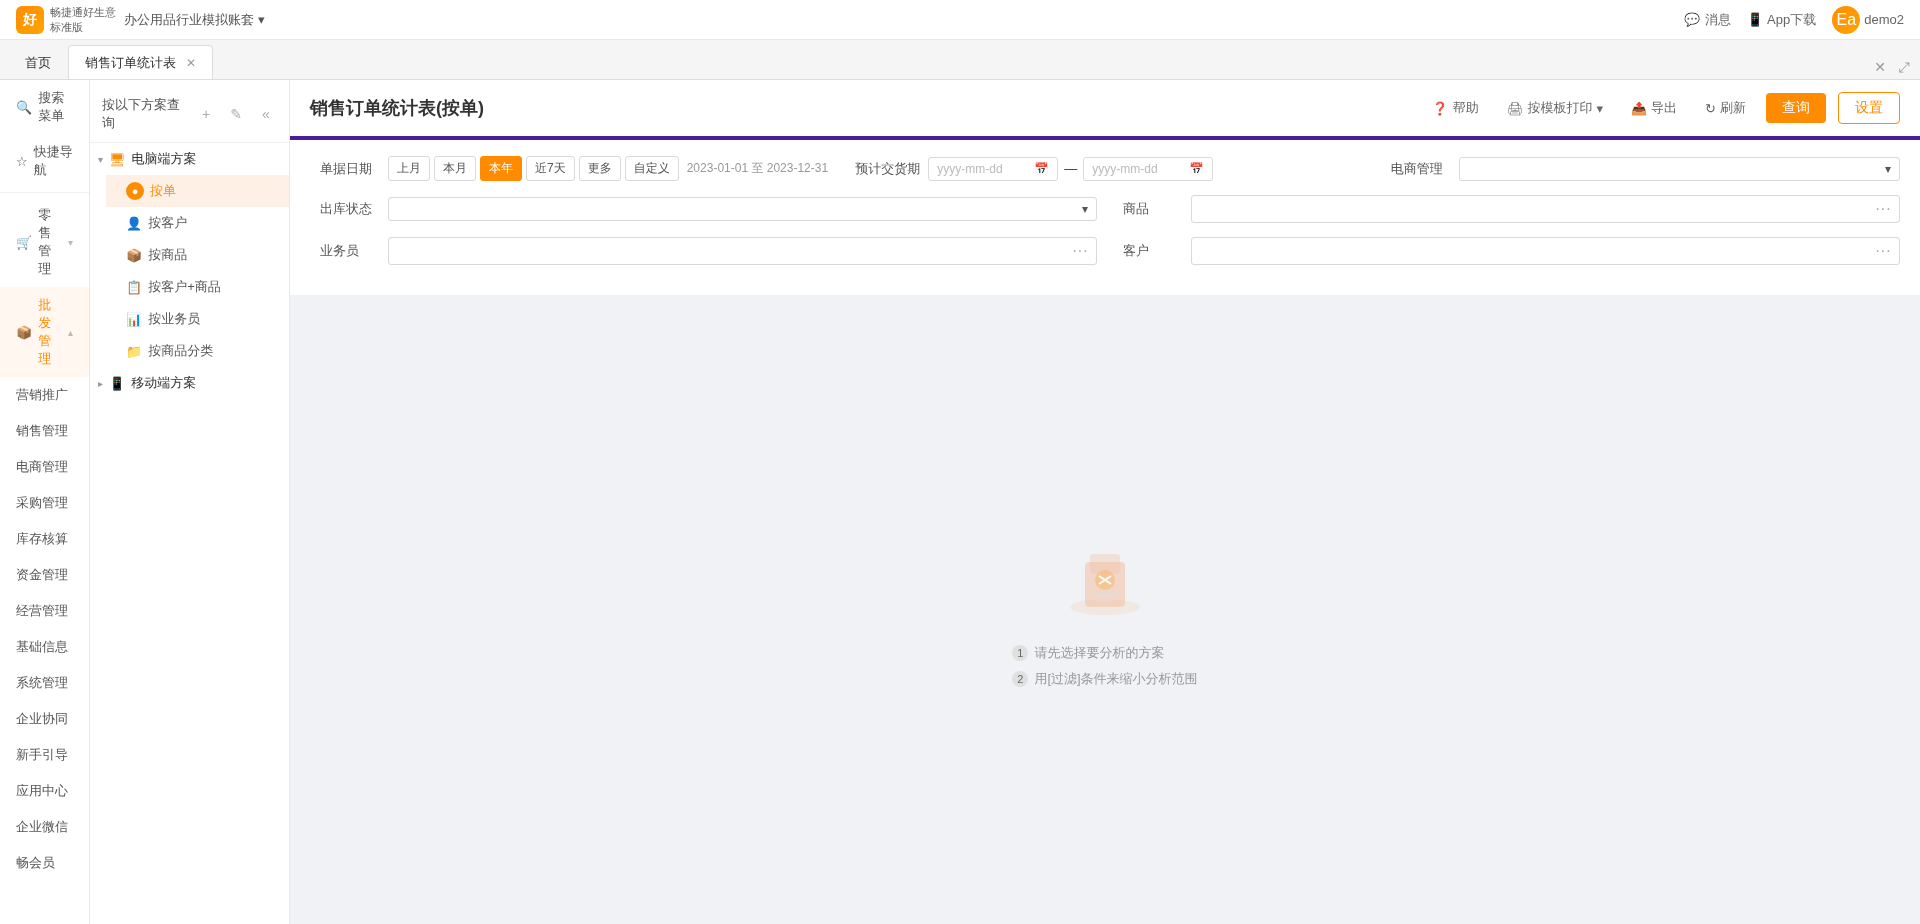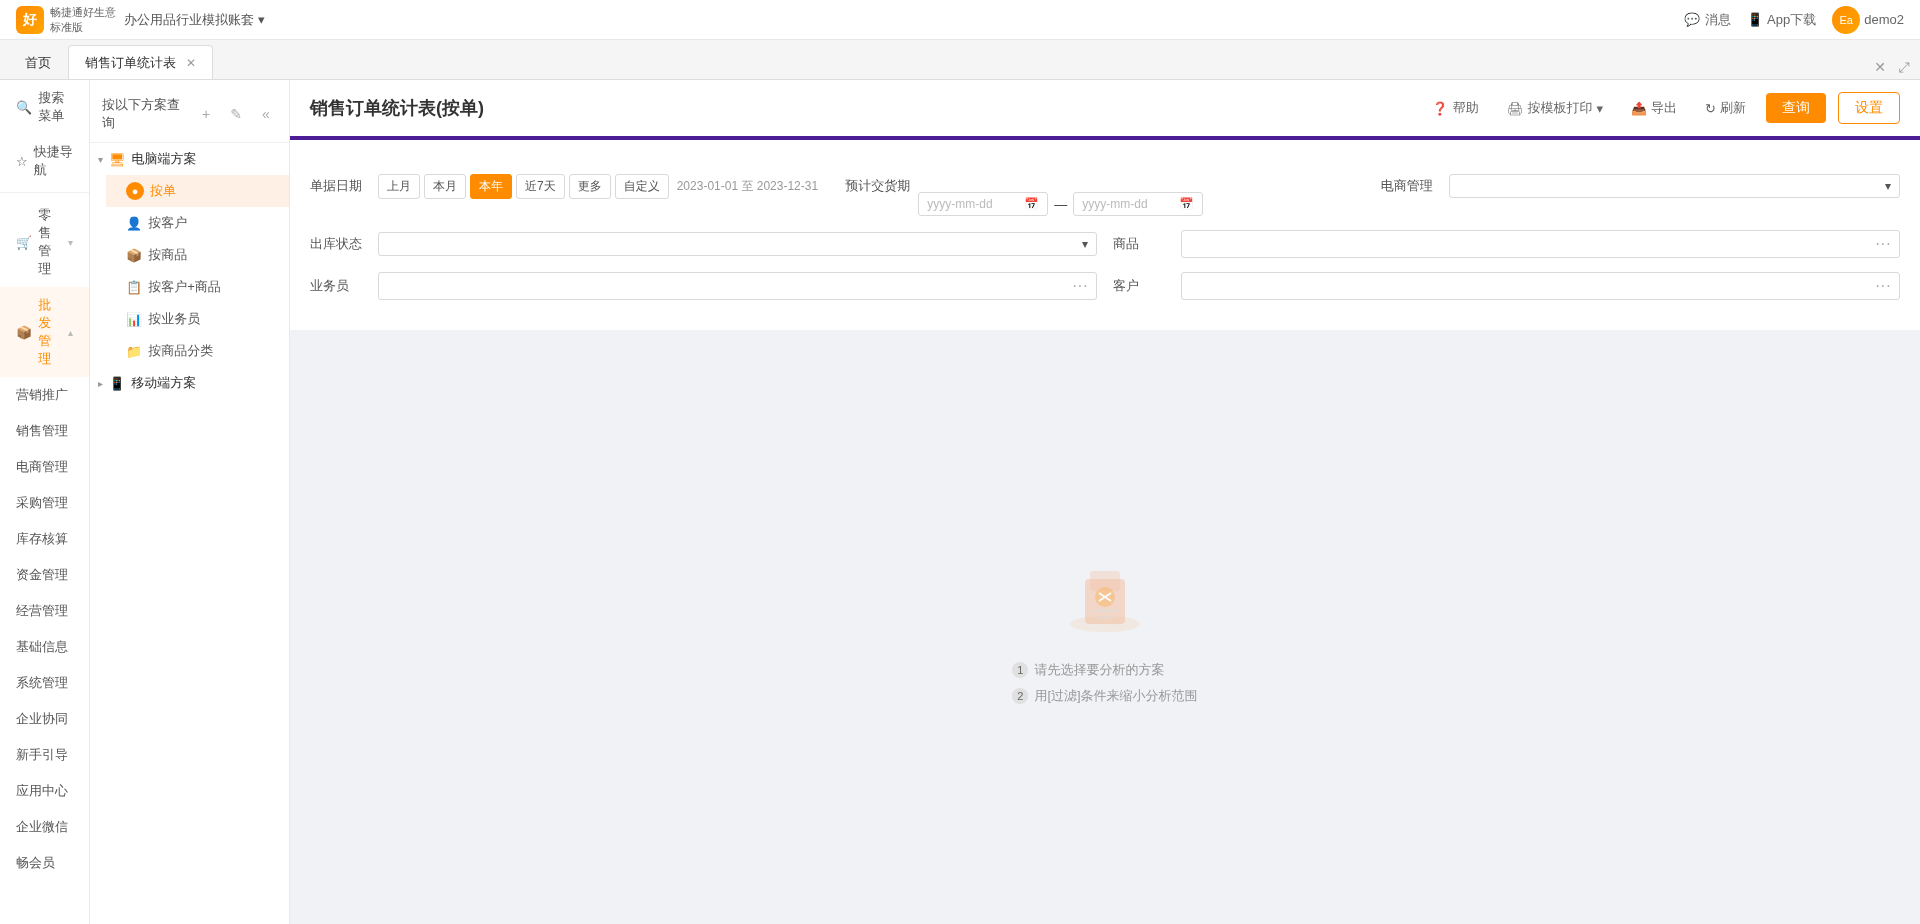--- a/index.html
+++ b/index.html
@@ -67,21 +67,21 @@
     }
     .user-avatar {
       width: 28px;
       height: 28px;
       border-radius: 50%;
       background: linear-gradient(135deg, #ff8c00, #ffa500);
       display: flex;
       align-items: center;
       justify-content: center;
       color: white;
-      font-size: 11px;
+      font-size: 16px;
     }
 
     
     .tab-bar {
       height: 40px;
       background: #f5f5f5;
       display: flex;
       align-items: flex-end;
       padding: 0 0 0 8px;
       border-bottom: 1px solid #ddd;
@@ -276,20 +276,21 @@
       display: flex;
       align-items: center;
       gap: 16px;
       margin-bottom: 14px;
     }
     .filter-label {
       font-size: 13px;
       color: #555;
       white-space: nowrap;
       min-width: 60px;
+      margin-left: 10px;
     }
     .filter-date-buttons {
       display: flex;
       align-items: center;
       gap: 4px;
     }
     .date-btn {
       padding: 3px 8px;
       border: 1px solid #d9d9d9;
       border-radius: 3px;
@@ -304,21 +305,20 @@
       color: white;
     }
     .date-range {
       font-size: 12px;
       color: #999;
     }
     .filter-date-input {
       display: flex;
       align-items: center;
       gap: 6px;
-      margin-top: 36px;
     }
     .date-input-box {
       border: 1px solid #d9d9d9;
       border-radius: 3px;
       padding: 4px 8px;
       font-size: 12px;
       color: #bbb;
       width: 130px;
       display: flex;
       align-items: center;

